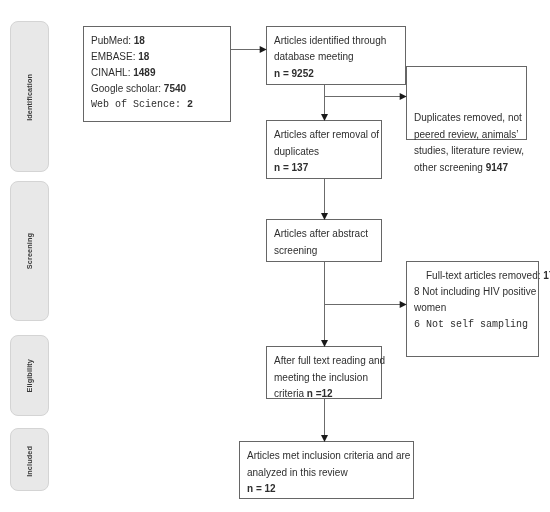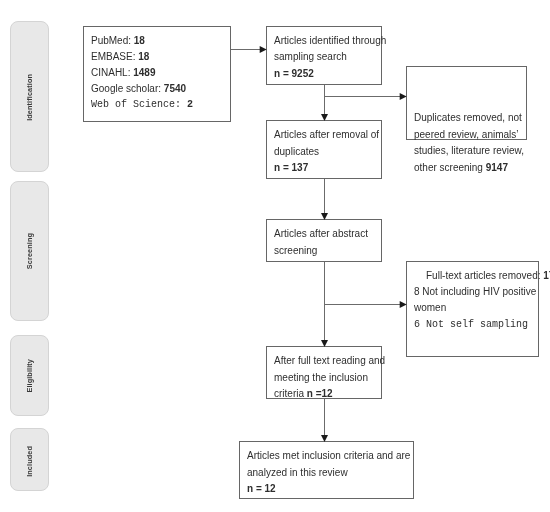--- a/index.html
+++ b/index.html
@@ -86,24 +86,24 @@
   <div id="boxes">
       <div class="flow-box" style="left: 83px; top: 26px; width: 148px; height: 96px; background: rgb(255, 255, 255); border-color: rgb(102, 102, 102);">
         <div class="lines" style="top: 6px; left: 7px;">
           <div class="txt-line" style="color: rgb(46, 46, 46); line-height: 16.1px; height: 16.1px;"><span>PubMed: </span><b>18</b></div>
           <div class="txt-line" style="color: rgb(46, 46, 46); line-height: 16.1px; height: 16.1px;"><span>EMBASE: </span><b>18</b></div>
           <div class="txt-line" style="color: rgb(46, 46, 46); line-height: 16.1px; height: 16.1px;"><span>CINAHL: </span><b>1489</b></div>
           <div class="txt-line" style="color: rgb(46, 46, 46); line-height: 16.1px; height: 16.1px;"><span>Google scholar: </span><b>7540</b></div>
           <div class="txt-line" style="color: rgb(46, 46, 46); line-height: 16.1px; height: 16.1px; font-family: Liberation Mono, monospace;"><span>Web of Science: </span><b>2</b></div>
         </div>
       </div>
-      <div class="flow-box" style="left: 266px; top: 26px; width: 116px; height: 59px; background: rgb(255, 255, 255); border-color: rgb(102, 102, 102);">
+      <div class="flow-box" style="left: 266px; top: 26px; width: 140px; height: 59px; background: rgb(255, 255, 255); border-color: rgb(102, 102, 102);">
         <div class="lines" style="top: 6px; left: 7px;">
           <div class="txt-line" style="color: rgb(46, 46, 46); line-height: 16.3px; height: 16.3px;"><span>Articles identified through</span></div>
-          <div class="txt-line" style="color: rgb(46, 46, 46); line-height: 16.3px; height: 16.3px;"><span>sampling search</span></div>
+          <div class="txt-line" style="color: rgb(46, 46, 46); line-height: 16.3px; height: 16.3px;"><span>database meeting</span></div>
           <div class="txt-line" style="color: rgb(46, 46, 46); line-height: 16.3px; height: 16.3px;"><b>n = 9252</b></div>
         </div>
       </div>
       <div class="flow-box" style="left: 406px; top: 66px; width: 121px; height: 74px; background: rgb(255, 255, 255); border-color: rgb(102, 102, 102);">
         <div class="lines" style="top: 6px; left: 7px; margin-top: 37px;">
           <div class="txt-line" style="color: rgb(46, 46, 46); line-height: 16.6px; height: 16.6px;"><span>Duplicates removed, not</span></div>
           <div class="txt-line" style="color: rgb(46, 46, 46); line-height: 16.6px; height: 16.6px;"><span>peered review, animals’</span></div>
           <div class="txt-line" style="color: rgb(46, 46, 46); line-height: 16.6px; height: 16.6px;"><span>studies, literature review,</span></div>
           <div class="txt-line" style="color: rgb(46, 46, 46); line-height: 16.6px; height: 16.6px;"><span>other screening </span><b>9147</b></div>
         </div>

